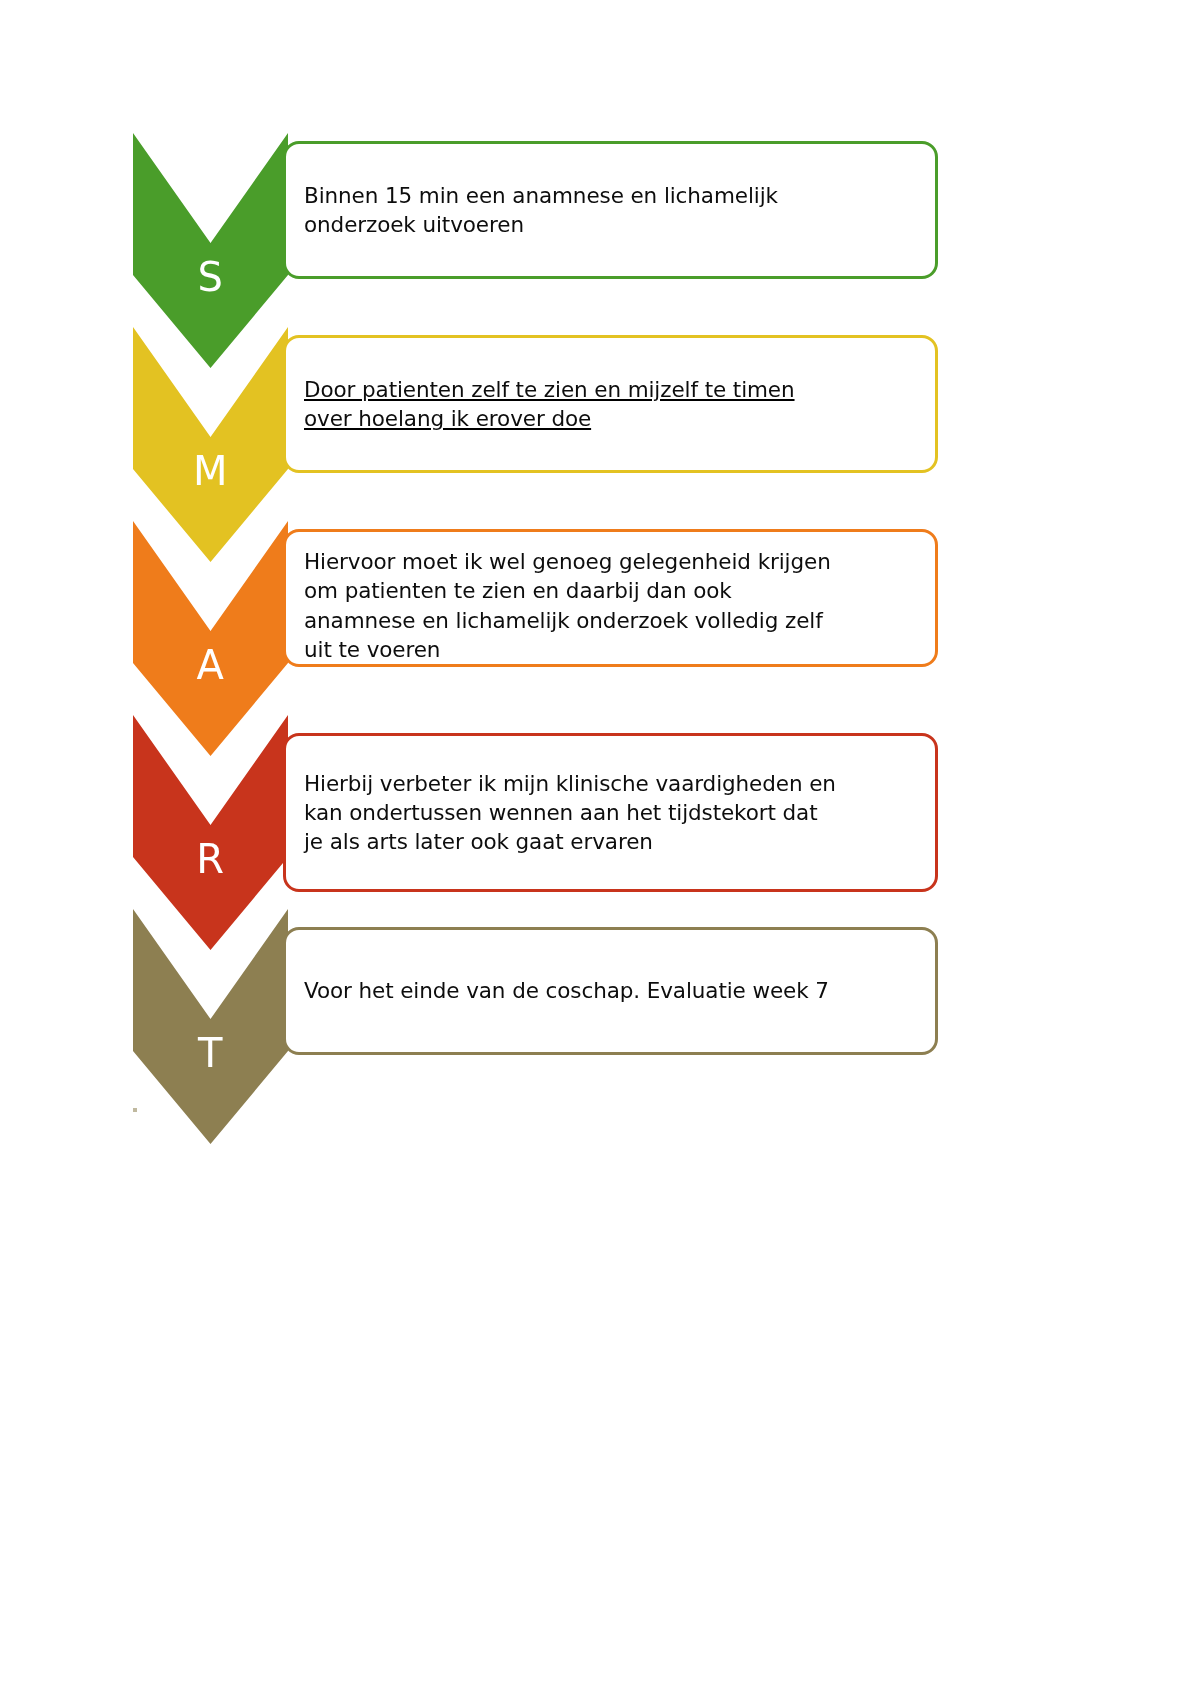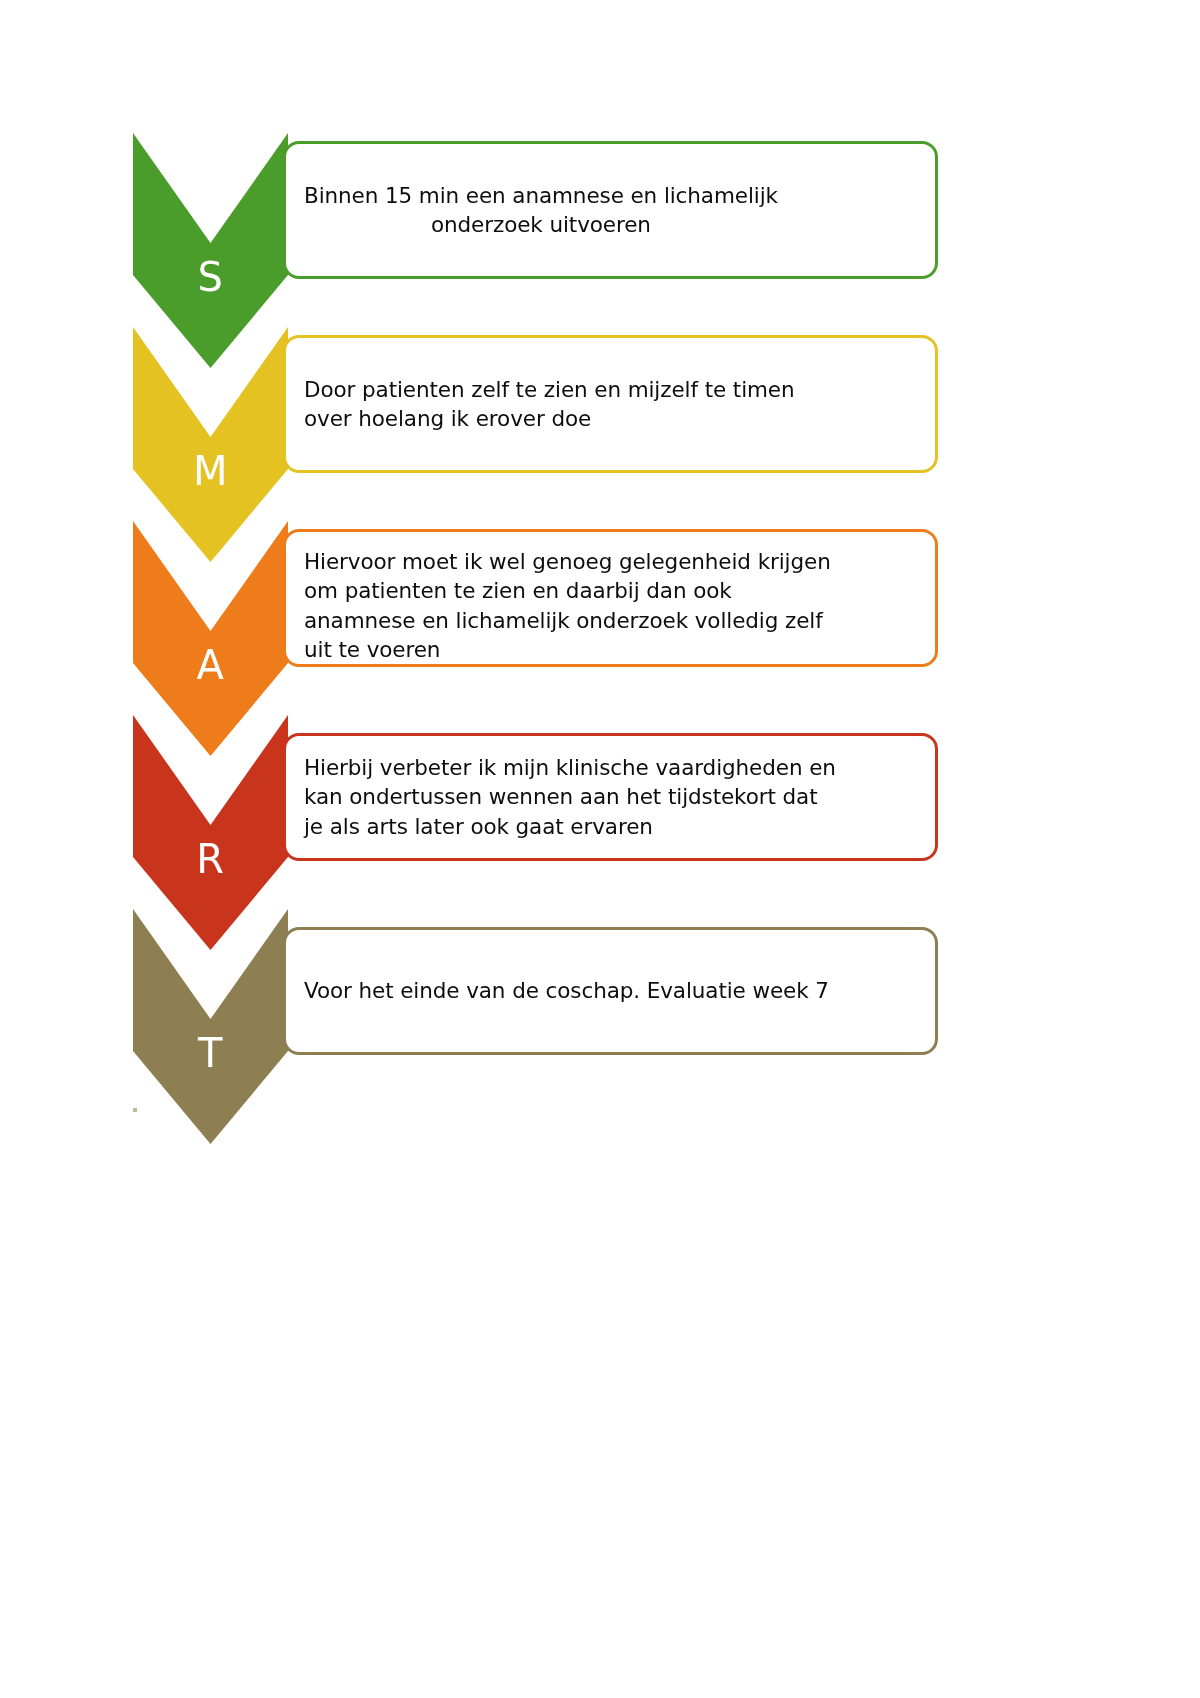--- a/index.html
+++ b/index.html
@@ -100,21 +100,21 @@
   
   #row-s  { top: 133px; }
   #row-m  { top: 327px; }
   #row-a  { top: 521px; }
   #row-r  { top: 715px; }
   #row-t  { top: 909px; }
 
   #row-s .text-box { top: 8px;  height: 138px; }
   #row-m .text-box { top: 8px;  height: 138px; }
   #row-a .text-box { top: 8px;  height: 138px; }
-  #row-r .text-box { top: 18px; height: 128px; }
+  #row-r .text-box { top: 18px; height: 159px; }
   #row-t .text-box { top: 18px; height: 128px; }
 
   
   #row-s { z-index: 5; }
   #row-m { z-index: 6; }
   #row-a { z-index: 7; }
   #row-r { z-index: 8; }
   #row-t { z-index: 9; }
 
   .speck {
@@ -137,36 +137,36 @@
 
     <div class="smart-row" id="row-s">
       <div class="chevron-wrap">
         <svg class="chevron-svg" viewBox="0 0 155 235" preserveAspectRatio="none">
           <polygon points="0,0 77.5,110 155,0 155,142 77.5,235 0,142" fill="#4a9d2a"></polygon>
         </svg>
         <div class="chevron-letter">
           <span>S</span>
         </div>
       </div>
-      <div class="text-box" style="border-color:#4a9d2a;text-align:center;">
+      <div class="text-box" style="border-color:#4a9d2a;">
         <p>Binnen 15 min een anamnese en lichamelijk
 onderzoek uitvoeren</p>
       </div>
     </div>
 
     <div class="smart-row" id="row-m">
       <div class="chevron-wrap">
         <svg class="chevron-svg" viewBox="0 0 155 235" preserveAspectRatio="none">
           <polygon points="0,0 77.5,110 155,0 155,142 77.5,235 0,142" fill="#e3c222"></polygon>
         </svg>
         <div class="chevron-letter">
           <span>M</span>
         </div>
       </div>
-      <div class="text-box" style="border-color:#e3c222;">
+      <div class="text-box" style="border-color:#e3c222;text-decoration:underline;">
         <p>Door patienten zelf te zien en mijzelf te timen
 over hoelang ik erover doe</p>
       </div>
     </div>
 
     <div class="smart-row" id="row-a">
       <div class="chevron-wrap">
         <svg class="chevron-svg" viewBox="0 0 155 235" preserveAspectRatio="none">
           <polygon points="0,0 77.5,110 155,0 155,142 77.5,235 0,142" fill="#ef7c1b"></polygon>
         </svg>

